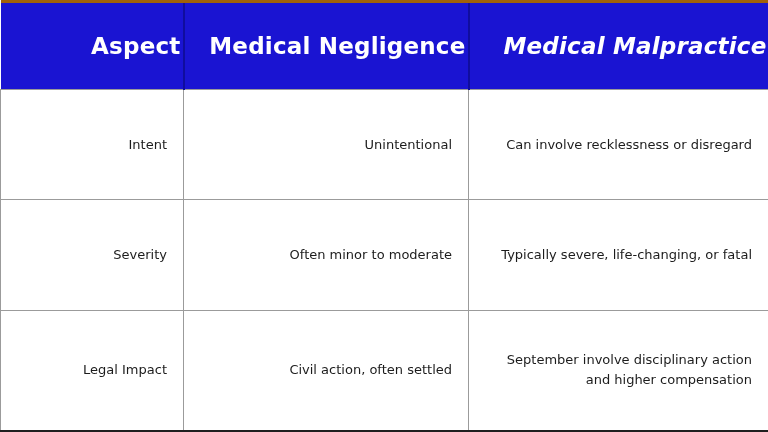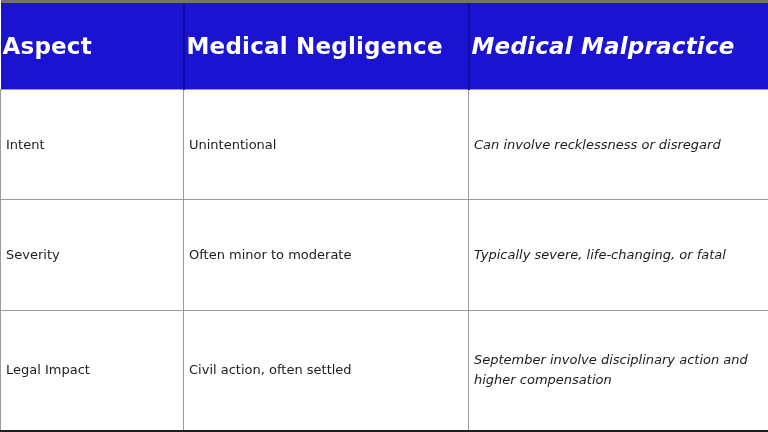--- a/index.html
+++ b/index.html
@@ -26,51 +26,51 @@
   col.c-aspect      { width: 183px; }
   col.c-negligence  { width: 285px; }
   col.c-malpractice { width: 300px; }
 
   thead tr { height: 88px; }
   th.hdr {
     background: #1A14D2;
     color: #ffffff;
     font-size: 23px;
     font-weight: bold;
-    text-align: left;
+    text-align: right;
     vertical-align: middle;
-    border-top: 3px solid #737373;
+    border-top: 3px solid #a16207;
     border-left: 2px solid #100D9E;
     border-right: 2px solid #100D9E;
     border-bottom: none;
     padding: 0 2px;
     letter-spacing: 0.2px;
   }
   th.hdr:first-child { border-left: none; }
   th.hdr:last-child  { border-right: none; font-style: italic; }
 
   td.cell {
     border: 1px solid #9B9B9B;
-    text-align: left;
+    text-align: right;
     vertical-align: middle;
     font-size: 13px;
     color: #1C1C1C;
     line-height: 1.55;
-    padding: 2px 5px;
+    padding: 2px 16px;
     background: #ffffff;
   }
   tr.r1 { height: 63px; }
   tr.r2 { height: 63px; }
   tr.r3 { height: 81px; }
   tr.r4 { height: 68px; }
   tr.r5 { height: 69px; }
 
   
   table.compare tr td:first-child { border-left: 1px solid #9B9B9B; }
-  table.compare tr td:last-child  { border-right: 1px solid #9B9B9B; font-style: italic; }
+  table.compare tr td:last-child  { border-right: 1px solid #9B9B9B; }
   table.compare tr:last-child td  { border-bottom: 2px solid #1F1F1F; }
 </style>
 </head>
 <body>
 
 <div class="stage">
   <table class="compare">
     <colgroup>
       <col class="c-aspect">
       <col class="c-negligence">

